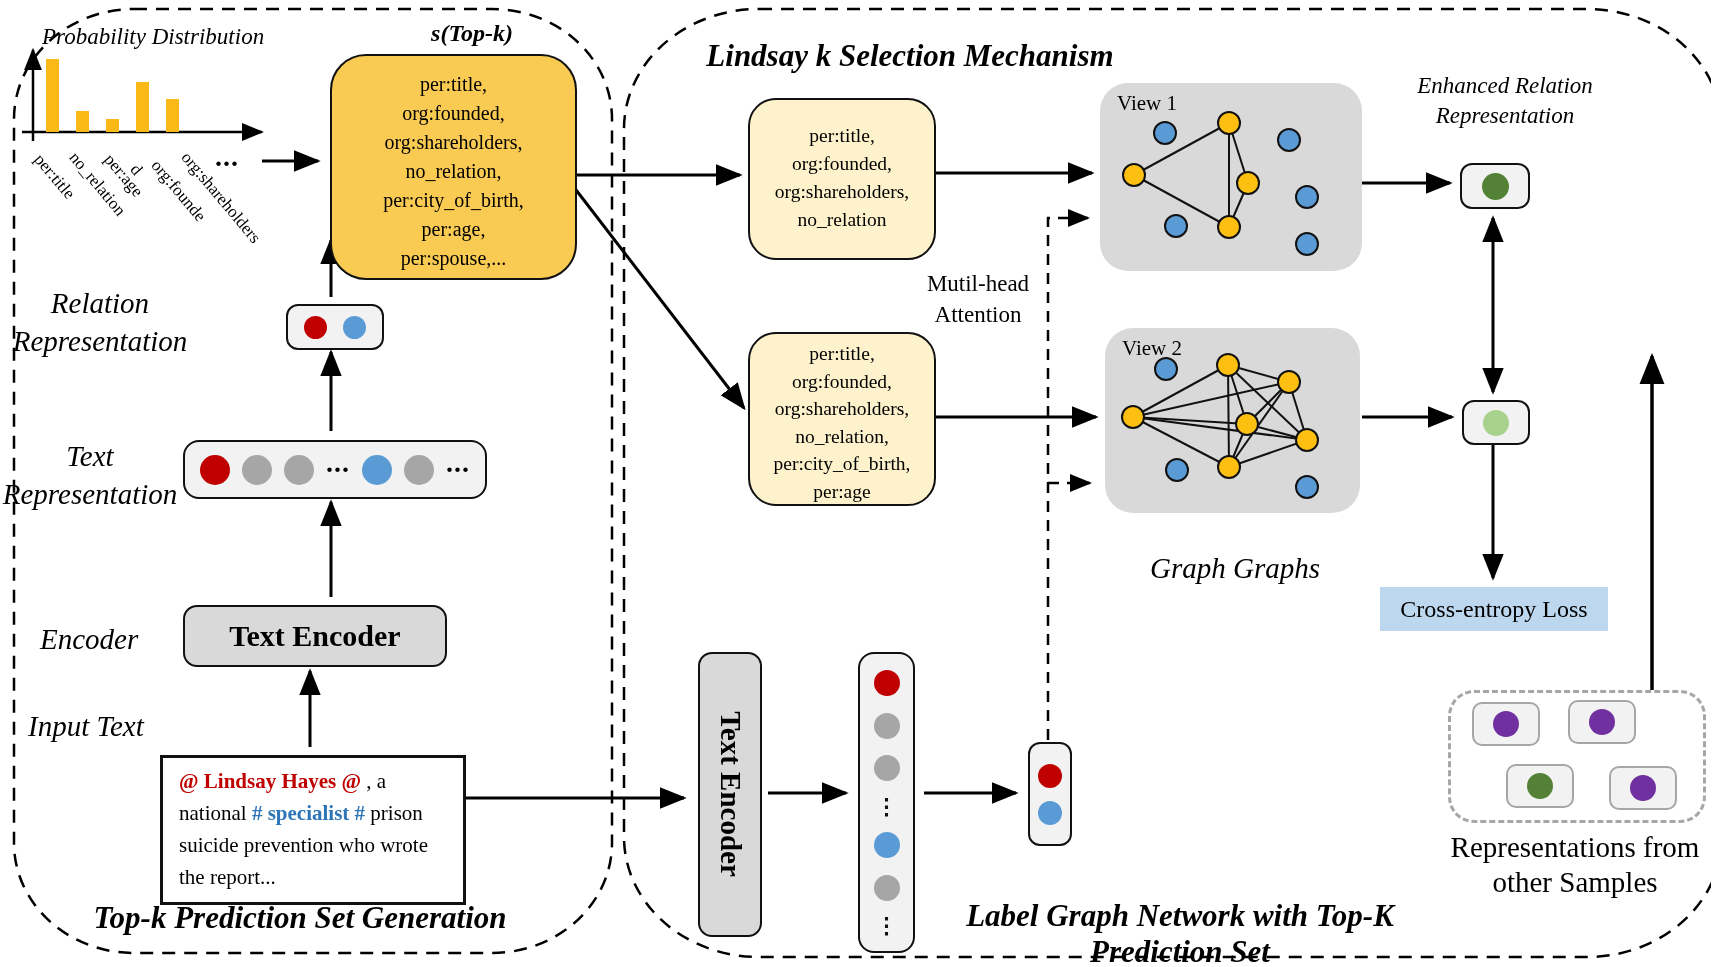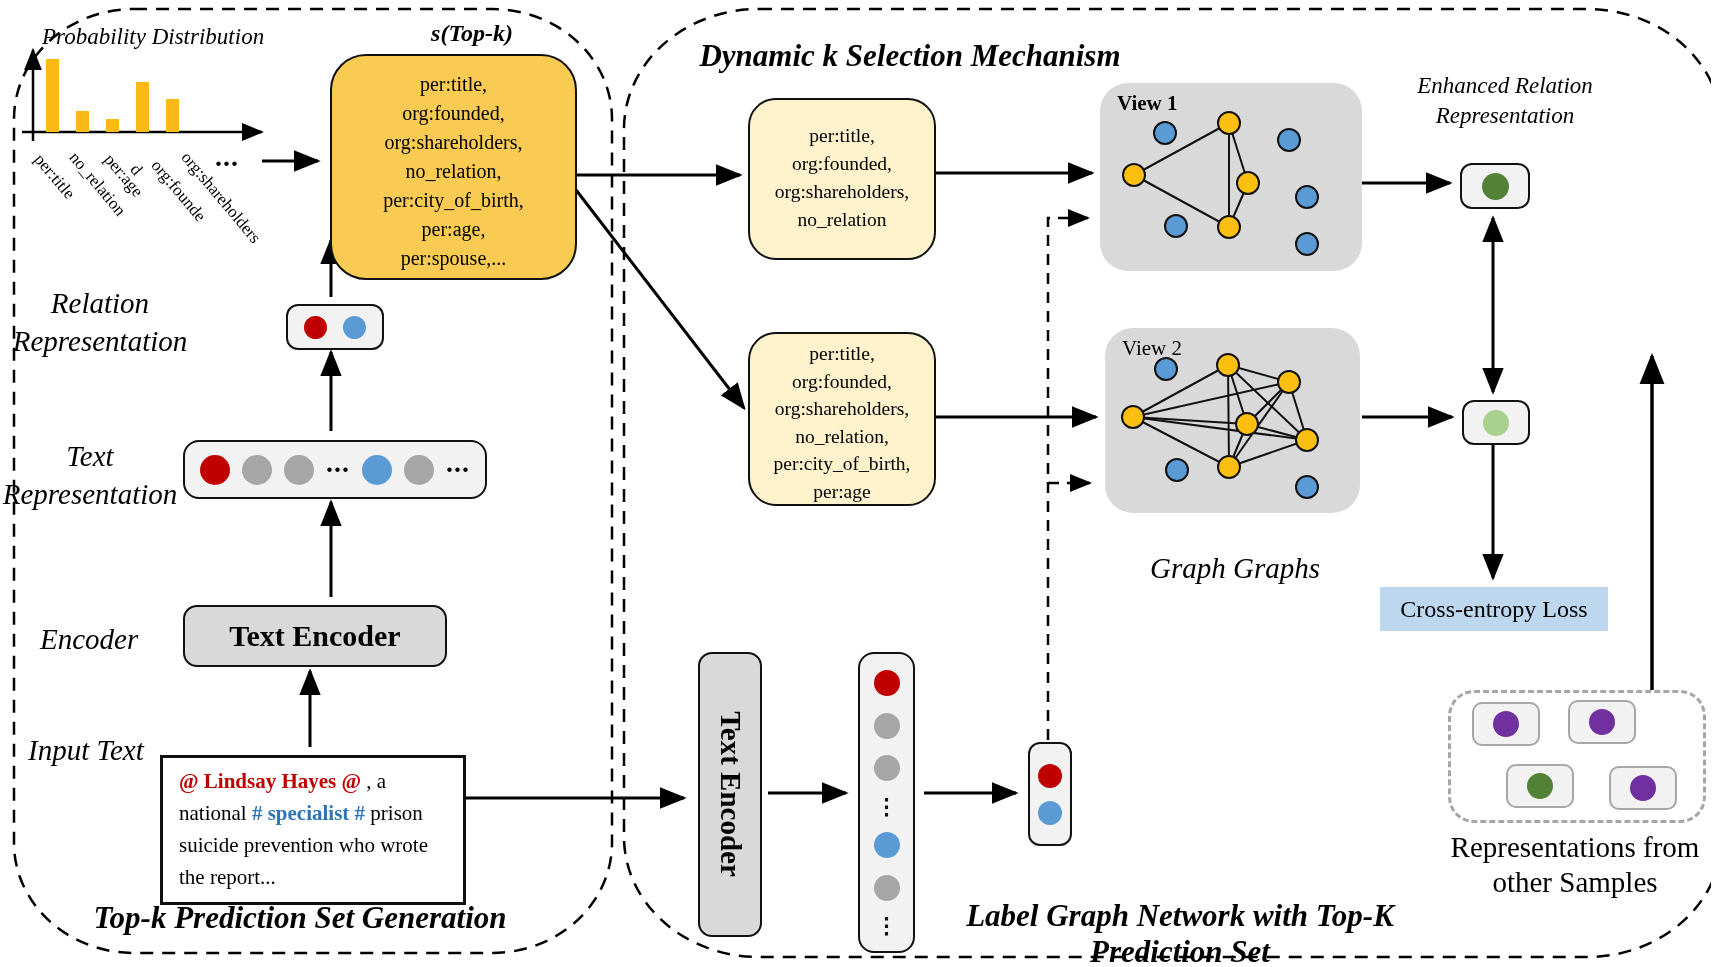--- a/index.html
+++ b/index.html
@@ -195,39 +195,41 @@
 
   <div class="abs gray-box" style="left:183px;top:605px;width:260px;height:58px;display:flex;align-items:center;justify-content:center;font-weight:bold;font-size:30px;z-index:6;">Text Encoder</div>
   <div class="abs lbl-italic" style="left:40px;top:620px;z-index:6;text-align:center;">Encoder</div>
 
   <div class="abs input-box" style="left:160px;top:755px;width:272px;z-index:6;">
     <span class="ent-subj">@ Lindsay Hayes @</span>
     <span>, a national</span>
     <span class="ent-obj"># specialist #</span>
     <span>prison suicide prevention who wrote the report...</span>
   </div>
-  <div class="abs lbl-italic" style="left:28px;top:731px;z-index:6;">Input Text</div>
+  <div class="abs lbl-italic" style="left:28px;top:707px;z-index:6;">Input Text</div>
 
   <div class="abs sec-title center" style="left:60px;top:900px;width:480px;z-index:6;">Top-k Prediction Set Generation</div>
 
-  <div class="abs sec-title center" style="left:660px;top:38px;width:500px;z-index:6;">Dynamic k Selection Mechanism</div>
+  <div class="abs sec-title center" style="left:660px;top:38px;width:500px;z-index:6;">Lindsay k Selection Mechanism</div>
 
   <div class="abs lightyellow-box box-lines-sm preline" style="left:748px;top:98px;width:184px;height:136px;padding-top:22px;z-index:6;">per:title,
 org:founded,
 org:shareholders,
 no_relation</div>
   <div class="abs lightyellow-box box-lines-sm preline" style="left:748px;top:332px;width:184px;height:164px;padding-top:6px;line-height:27.5px;z-index:6;">per:title,
 org:founded,
 org:shareholders,
 no_relation,
 per:city_of_birth,
 per:age</div>
 
-
-  <div class="abs" style="left:1117px;top:91px;font-size:21px;z-index:6;font-weight:bold;">View 1</div>
+  <div class="abs center preline" style="left:908px;top:268px;width:140px;font-size:23px;line-height:1.35;z-index:6;">Mutil-head
+Attention</div>
+
+  <div class="abs" style="left:1117px;top:91px;font-size:21px;z-index:6;">View 1</div>
   <div class="abs" style="left:1122px;top:336px;font-size:21px;z-index:6;">View 2</div>
   <div class="abs lbl-italic center" style="left:1140px;top:549px;width:190px;z-index:6;">Graph Graphs</div>
 
   <div class="abs lbl-italic center preline" style="left:1395px;top:71px;width:220px;font-size:23px;z-index:6;">Enhanced Relation
 Representation</div>
   <div class="abs chip" style="left:1460px;top:163px;width:66px;height:42px;z-index:6;">
     <span class="dot dot-dgreen" style="width:27px;height:27px;"></span>
   </div>
 
 

